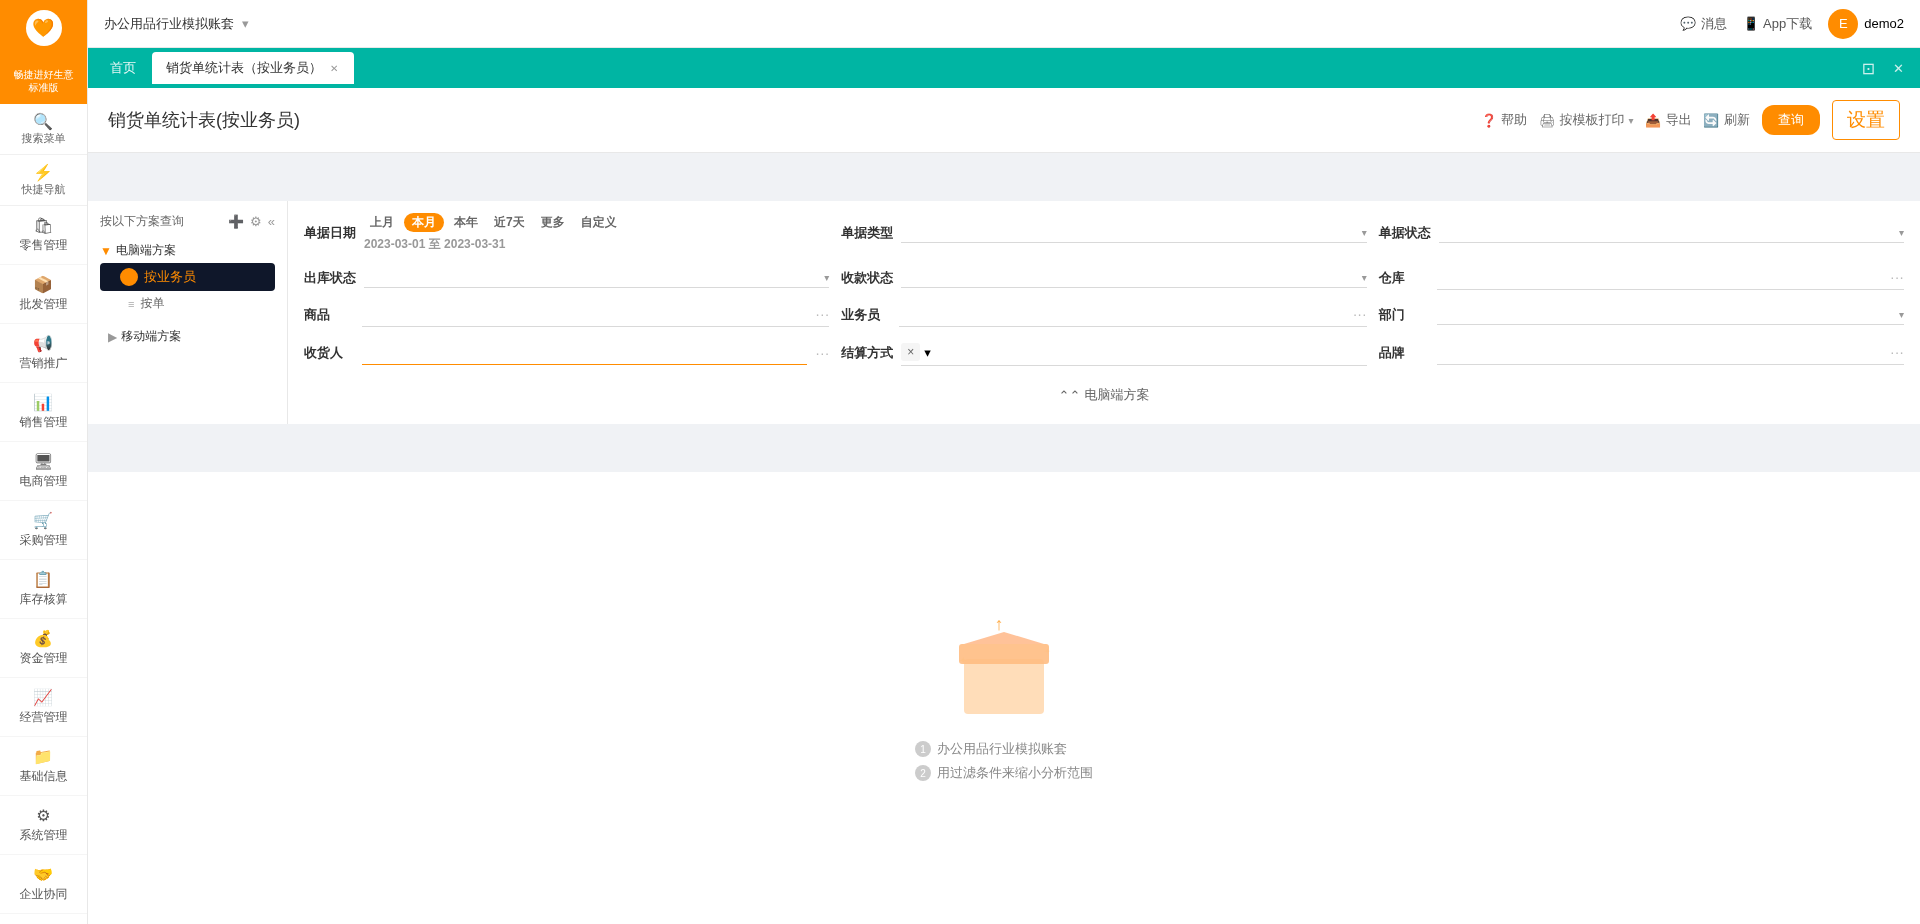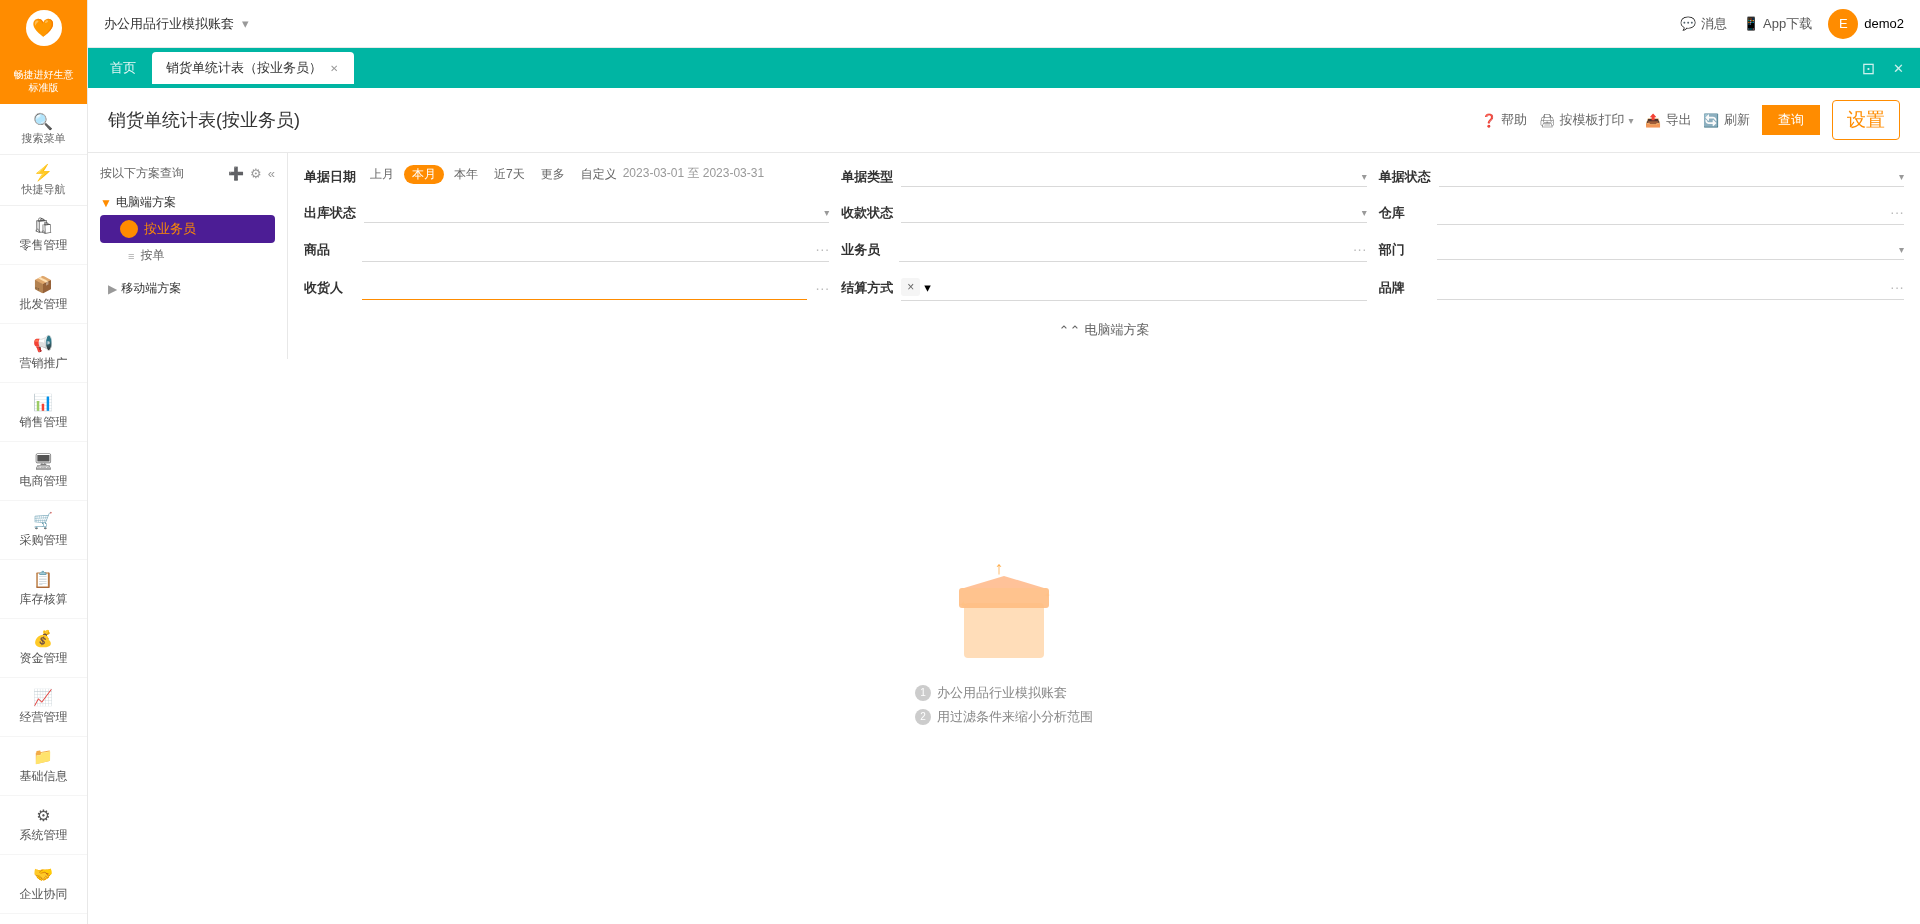--- a/index.html
+++ b/index.html
@@ -28,40 +28,40 @@
 
     
     .tabbar { height: 40px; background: #00b5a3; display: flex; align-items: center; padding: 0 8px; gap: 2px; flex-shrink: 0; }
     .tab { height: 32px; padding: 0 14px; display: flex; align-items: center; gap: 6px; border-radius: 4px 4px 0 0; cursor: pointer; font-size: 13px; color: rgba(255,255,255,0.8); }
     .tab.active { background: #fff; color: #333; }
     .tab .close-btn { font-size: 10px; color: #999; cursor: pointer; padding: 2px; border-radius: 50%; }
     .tab-home { color: rgba(255,255,255,0.9); font-size: 13px; }
     .tab-expand { margin-left: auto; color: rgba(255,255,255,0.8); font-size: 16px; cursor: pointer; }
 
     
-    .content { flex: 1; background: #f0f2f5; overflow-y: auto; display: flex; flex-direction: column; }
+    .content { flex: 1; background: #f0f2f5; overflow-y: auto; display: flex; flex-direction: column; gap: 48px; }
 
     
     .page-header { background: #fff; padding: 12px 20px; display: flex; align-items: center; justify-content: space-between; border-bottom: 1px solid #e8e8e8; flex-shrink: 0; }
     .page-title { font-size: 18px; font-weight: 500; color: #333; }
     .page-actions { display: flex; align-items: center; gap: 12px; }
     .action-btn { display: flex; align-items: center; gap: 4px; color: #666; font-size: 13px; cursor: pointer; }
-    .action-btn-primary { background: #ff8c00; color: #fff; border: none; border-radius: 0; padding: 6px 16px; font-size: 13px; cursor: pointer; }
+    .action-btn-primary { background: #ff8c00; color: #fff; border: none; border-radius: 12px; padding: 6px 16px; font-size: 13px; cursor: pointer; }
     .action-btn-secondary { border: 1px solid #ff8c00; color: #ff8c00; background: #fff; border-radius: 4px; padding: 6px 14px; font-size: 19px; cursor: pointer; }
 
     
     .filter-area { display: flex; background: #fff; flex-shrink: 0; }
     .filter-sidebar { width: 200px; border-right: 1px solid #e8e8e8; padding: 12px; flex-shrink: 0; }
     .filter-sidebar-title { font-size: 12px; color: #666; margin-bottom: 8px; display: flex; align-items: center; justify-content: space-between; }
     .filter-sidebar-title .icons { display: flex; gap: 6px; }
     .filter-sidebar-title .icon-btn { color: #999; cursor: pointer; font-size: 13px; }
     .scheme-group { margin-bottom: 8px; }
     .scheme-group-header { display: flex; align-items: center; gap: 4px; font-size: 12px; color: #333; padding: 4px 0; cursor: pointer; }
     .scheme-item { display: flex; align-items: center; gap: 6px; padding: 5px 8px 5px 20px; cursor: pointer; font-size: 13px; color: #333; border-radius: 4px; }
-    .scheme-item.active { color: #ff8c00; background: #4c1d95; }
+    .scheme-item.active { color: #ff8c00; background: #0f172a; }
     .scheme-item.active .circle-icon { background: #ff8c00; }
     .circle-icon { width: 18px; height: 18px; border-radius: 50%; border: 2px solid #ff8c00; display: flex; align-items: center; justify-content: center; font-size: 8px; color: #ff8c00; flex-shrink: 0; }
     .circle-icon.filled { background: #ff8c00; color: #fff; }
     .sub-scheme-item { display: flex; align-items: center; gap: 6px; padding: 4px 8px 4px 28px; cursor: pointer; font-size: 12px; color: #666; }
     .mobile-scheme-header { display: flex; align-items: center; gap: 4px; font-size: 12px; color: #333; padding: 4px 8px; cursor: pointer; }
 
     
     .filter-form { flex: 1; padding: 12px 16px; }
     .filter-row { display: grid; grid-template-columns: 1fr 1fr 1fr; gap: 12px; margin-bottom: 12px; }
     .filter-field { display: flex; align-items: center; gap: 8px; }
@@ -259,21 +259,21 @@
           </div>
         </div>
       </div>
 
       <div class="filter-form">
 
         <div class="filter-row">
 
           <div class="filter-field">
             <span class="filter-label">单据日期</span>
-            <div style="flex:1; display:flex; ">
+            <div style="flex:1; display:flex; flex-direction:column;font-weight:bold;">
               <div class="filter-date-tabs">
                 <span class="date-tab">上月</span>
                 <span class="date-tab active">本月</span>
                 <span class="date-tab">本年</span>
                 <span class="date-tab">近7天</span>
                 <span class="date-tab">更多</span>
                 <span class="date-tab">自定义</span>
               </div>
               <div class="date-range">2023-03-01 至 2023-03-31</div>
             </div>

